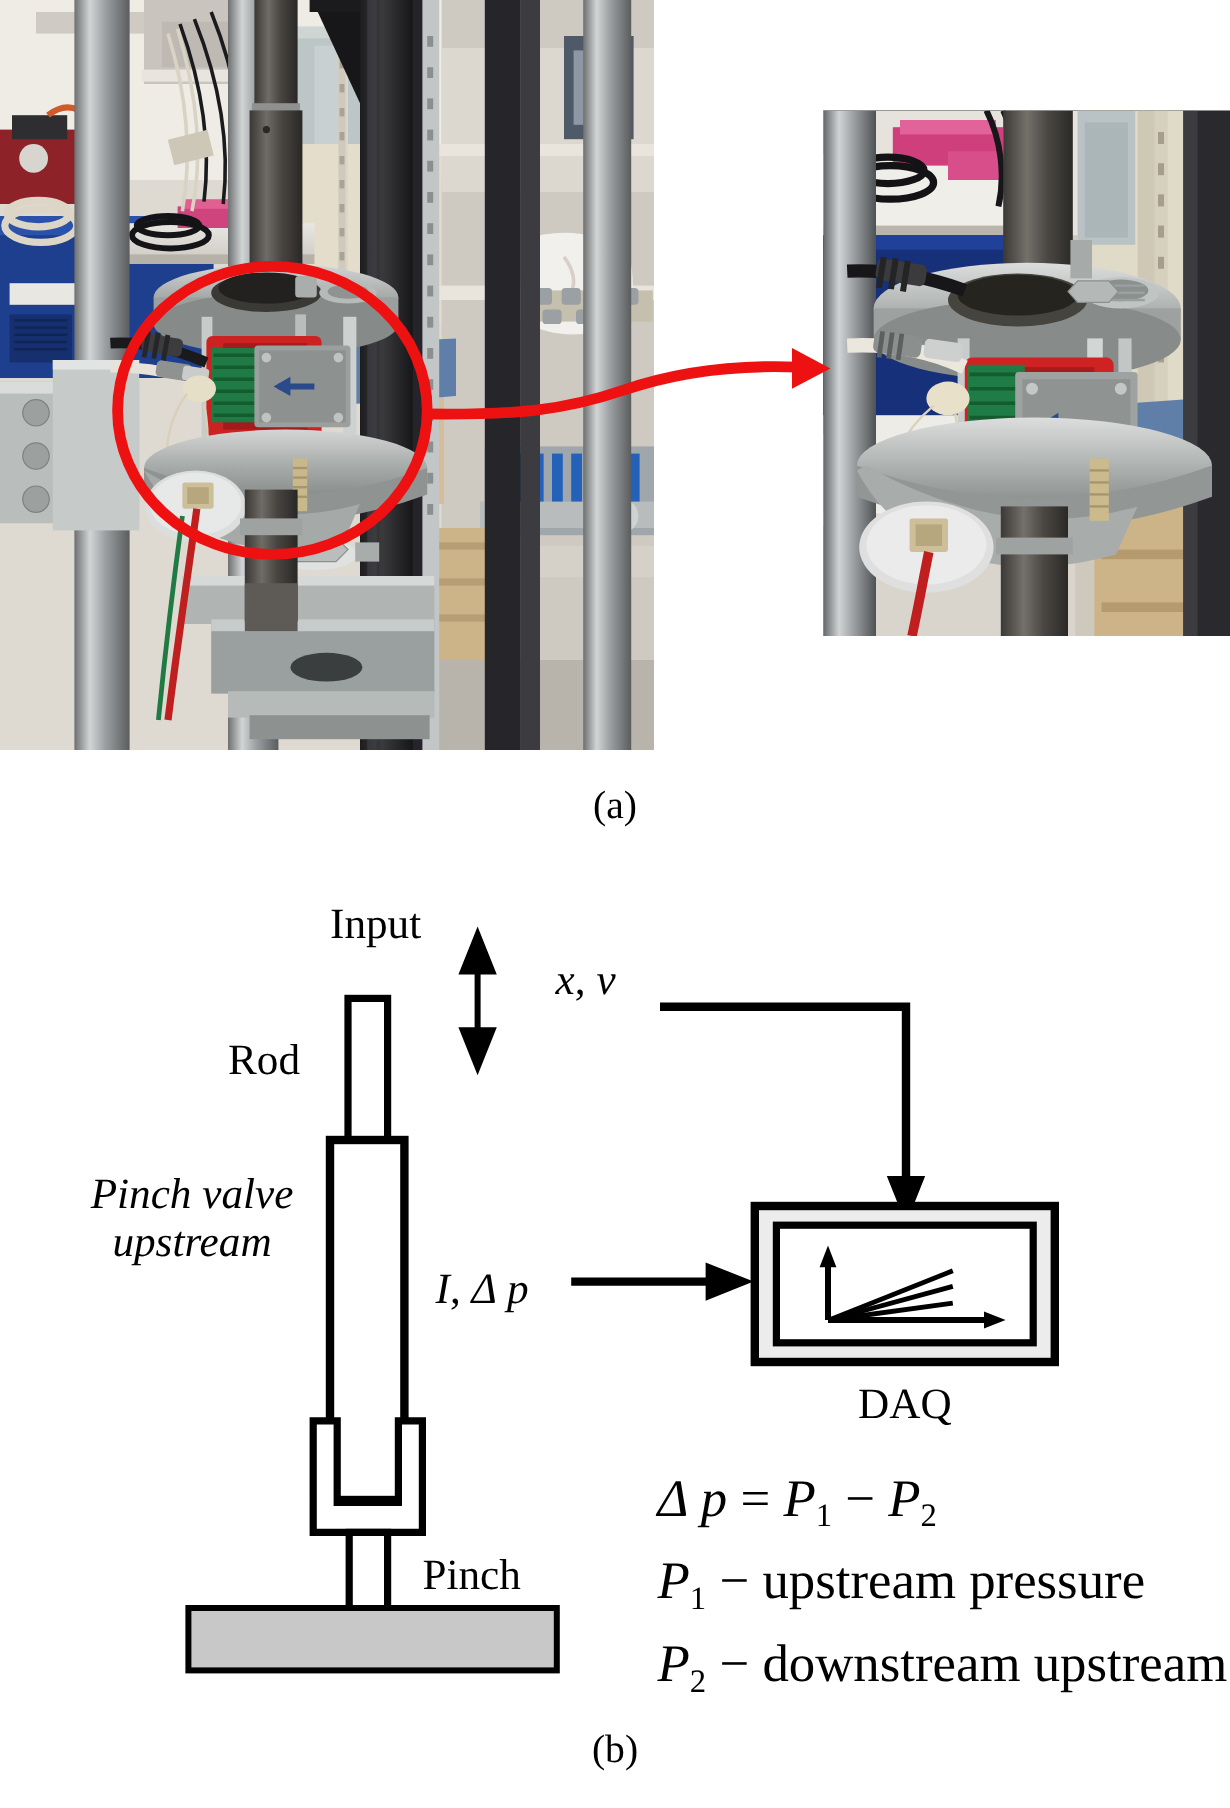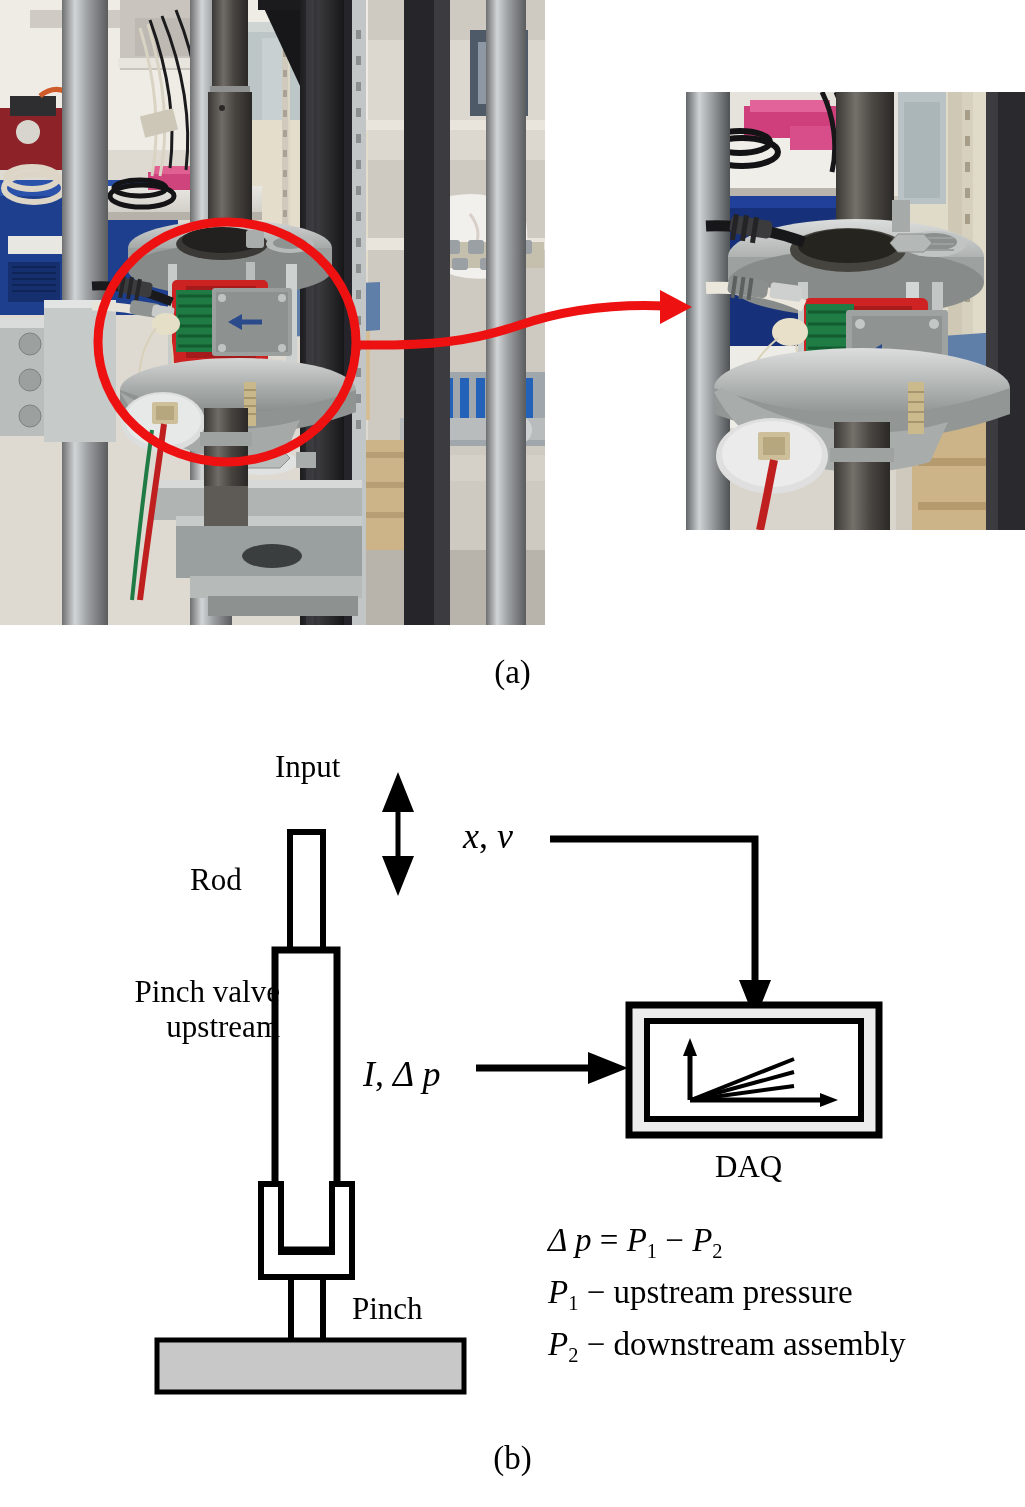--- a/index.html
+++ b/index.html
@@ -9,24 +9,24 @@
   .fig{position:absolute;left:0;top:0;width:1025px;height:1507px;}
 
   
   .photo-main{position:absolute;left:0;top:0;width:545px;height:625px;overflow:hidden;background:#2a2724;}
   .photo-inset{position:absolute;left:686px;top:92px;width:339px;height:438px;overflow:hidden;background:#2c2a27;}
 
   .cap{position:absolute;text-align:center;font-size:33px;line-height:1;}
 
   
   .diagram{position:absolute;left:0;top:700px;width:1025px;height:760px;}
-  .lbl{position:absolute;font-size:31px;line-height:1.12;white-space:nowrap;}
-  .lbl.ctr{text-align:right;}
+  .lbl{position:absolute;font-size:36px;line-height:1.12;white-space:nowrap;}
+  .lbl.ctr{text-align:center;font-style:italic;}
   .mathi{font-style:italic;}
-  .eqs{position:absolute;font-size:33px;line-height:1.55;}
+  .eqs{position:absolute;font-size:44px;line-height:1.55;}
   .eqs .row{white-space:nowrap;}
   sub{font-size:0.62em;vertical-align:-0.32em;font-style:normal;}
 </style>
 </head>
 <body>
 
 <div class="fig">
 
   <div class="photo-main">
     <svg width="545" height="625" viewBox="0 0 545 625">
@@ -561,21 +561,21 @@
     <div class="lbl ctr" style="left:40px;top:275px;width:240px;">
       <span>Pinch valve</span><br>
       <span>upstream</span>
     </div>
 
     <div class="lbl" style="left:352px;top:592px;">Pinch</div>
 
     <div class="lbl" style="left:715px;top:450px;">DAQ</div>
 
     
-    <div class="lbl" style="left:463px;top:116px;font-size:36px;">
+    <div class="lbl" style="left:463px;top:96px;font-size:36px;">
       <span class="mathi">x</span><span>,</span>&nbsp;<span class="mathi">v</span>
     </div>
 
     
     <div class="lbl" style="left:363px;top:354px;font-size:36px;">
       <span class="mathi">I</span><span>,</span>&nbsp;<span class="mathi">Δ p</span>
     </div>
 
     
     <div class="eqs" style="left:548px;top:515px;">
@@ -585,20 +585,20 @@
         <span class="mathi">P</span><sub>1</sub>
         <span>−</span>
         <span class="mathi">P</span><sub>2</sub>
       </div>
       <div class="row">
         <span class="mathi">P</span><sub>1</sub>
         <span>− upstream pressure</span>
       </div>
       <div class="row">
         <span class="mathi">P</span><sub>2</sub>
-        <span>− downstream assembly</span>
+        <span>− downstream upstream</span>
       </div>
     </div>
   </div>
 
   <div class="cap" style="left:0;top:1442px;width:1025px;">(b)</div>
 
 </div>
 
 </body></html>

